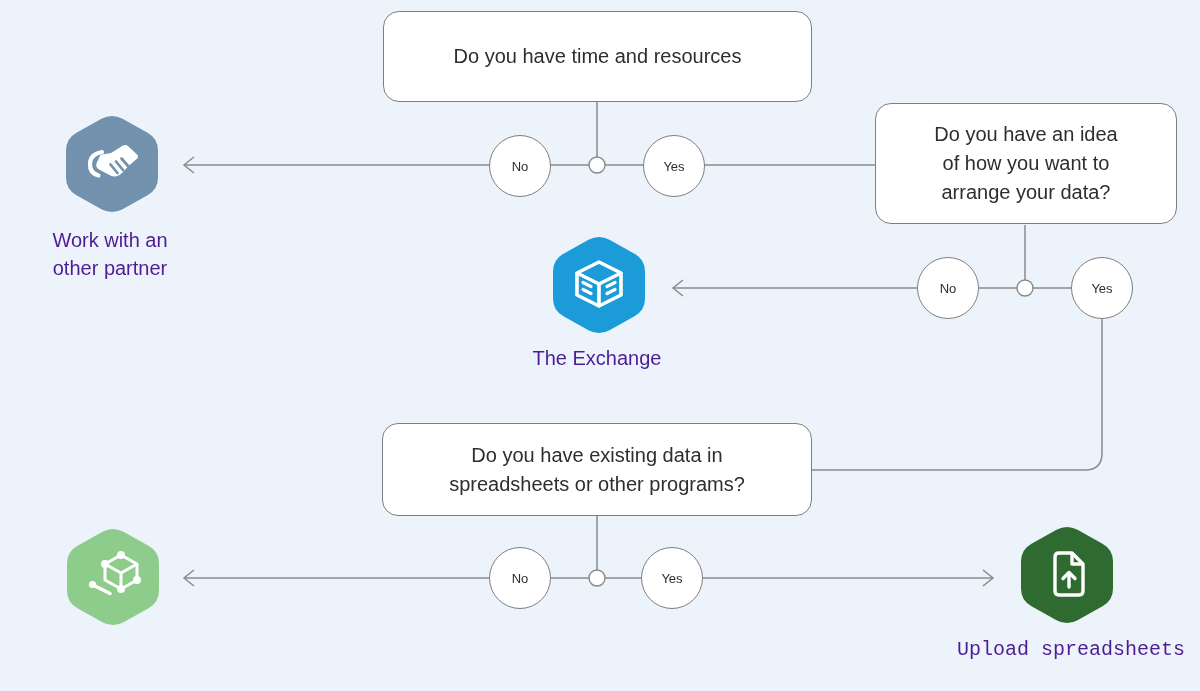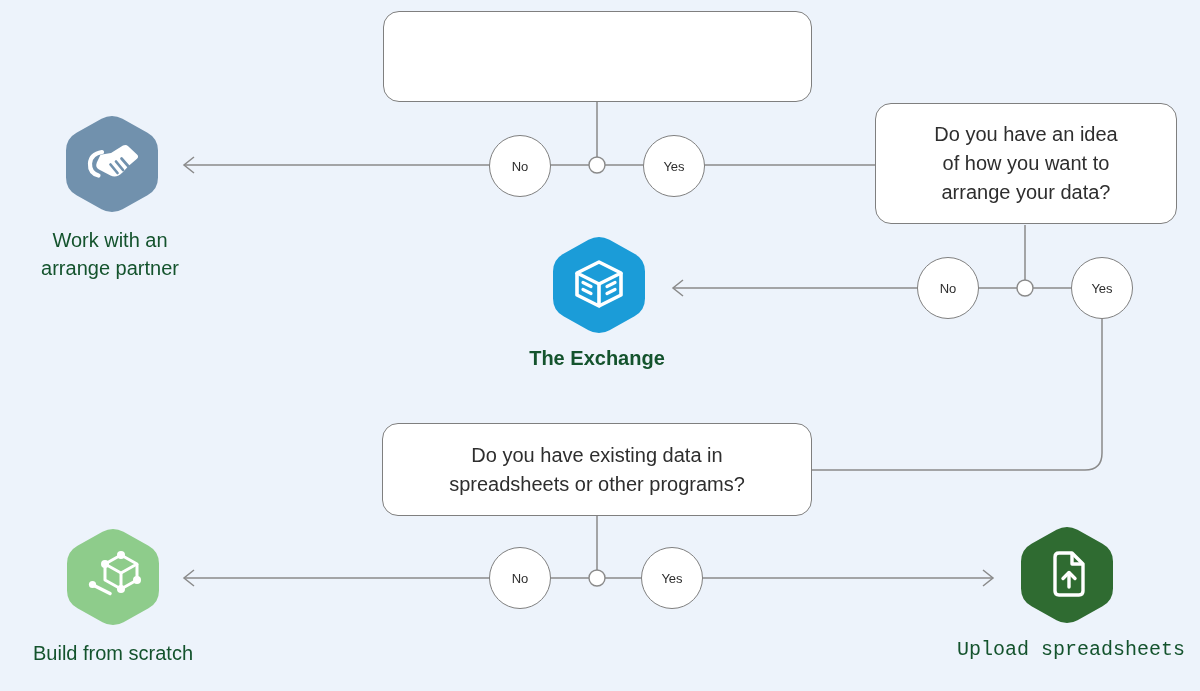--- a/index.html
+++ b/index.html
@@ -18,21 +18,21 @@
   .decision {
     position:absolute; box-sizing:border-box; width:62px; height:62px;
     background:#ffffff; border:1.2px solid #7f7f7f; border-radius:50%;
     display:flex; align-items:center; justify-content:center;
     font-size:13px; color:#2e2e2e;
   }
   .node { position:absolute; width:92px; height:102px; }
   .node svg { display:block; }
   .node-label {
     position:absolute; font-size:20px; line-height:28px;
-    text-align:center; color:#14532d; white-space:nowrap;
+    text-align:center; color:#4c1d95; white-space:nowrap;
   }
 </style>
 </head>
 <body>
 
 <div class="stage">
 
   <svg class="connectors" width="1200" height="691" viewBox="0 0 1200 691" fill="none">
     <g stroke="#8a8a8a" stroke-width="1.5" fill="none">
 
@@ -55,20 +55,21 @@
       <path d="M983 570 L993 578 L983 586"></path>
     </g>
     <g fill="#ffffff" stroke="#8a8a8a" stroke-width="1.4">
       <circle cx="597" cy="165" r="8"></circle>
       <circle cx="1025" cy="288" r="8"></circle>
       <circle cx="597" cy="578" r="8"></circle>
     </g>
   </svg>
 
   <div class="qbox" style="left:383px; top:11px; width:429px; height:91px;">
+    <div>Do you have time and resources</div>
   </div>
 
   <div class="qbox" style="left:382px; top:423px; width:430px; height:93px;">
     <div>Do you have existing data in</div>
     <div>spreadsheets or other programs?</div>
   </div>
 
   <div class="qbox" style="left:875px; top:103px; width:302px; height:121px;">
     <div>Do you have an idea</div>
     <div>of how you want to</div>
@@ -91,60 +92,59 @@
         <g fill="none" stroke-width="2.7" stroke-linecap="round" stroke="#7191ad">
           <path d="M27.5 29.5 L34.5 38"></path>
           <path d="M33 26.5 L40 35"></path>
           <path d="M38.5 23.5 L45.5 31.5"></path>
         </g>
       </g>
     </svg>
   </div>
   <div class="node-label" style="left:12px; top:226px; width:196px;">
     <div>Work with an</div>
-    <div>arrange partner</div>
+    <div>other partner</div>
   </div>
 
   <div class="node" style="left:553px; top:234px;">
     <svg width="92" height="102" viewBox="0 0 92 102">
       <path d="M35.5 5.8 Q46 0 56.5 5.8 L81.5 19.7 Q92 25.5 92 37.5 L92 64.5 Q92 76.5 81.5 82.3 L56.5 96.2 Q46 102 35.5 96.2 L10.5 82.3 Q0 76.5 0 64.5 L0 37.5 Q0 25.5 10.5 19.7 Z" fill="#1b9cd8"></path>
       <g transform="translate(18 25)" stroke="#ffffff" fill="none" stroke-width="3.6" stroke-linejoin="round">
         <path d="M28 3 L50 14 L28 25 L6 14 Z"></path>
         <path d="M6 14 V36 L28 47 V25"></path>
         <path d="M50 14 V36 L28 47"></path>
         <g stroke-width="3.2" stroke-linecap="round">
           <path d="M12 23.5 L20 27.5"></path>
           <path d="M12 30.5 L20 34.5"></path>
           <path d="M36 27.5 L44 23.5"></path>
           <path d="M36 34.5 L44 30.5"></path>
         </g>
       </g>
     </svg>
   </div>
-  <div class="node-label" style="left:447px; top:344px; width:300px;font-weight:bold;">The Exchange</div>
+  <div class="node-label" style="left:447px; top:344px; width:300px;">The Exchange</div>
 
   <div class="node" style="left:67px; top:526px;">
     <svg width="92" height="102" viewBox="0 0 92 102">
       <path d="M35.5 5.8 Q46 0 56.5 5.8 L81.5 19.7 Q92 25.5 92 37.5 L92 64.5 Q92 76.5 81.5 82.3 L56.5 96.2 Q46 102 35.5 96.2 L10.5 82.3 Q0 76.5 0 64.5 L0 37.5 Q0 25.5 10.5 19.7 Z" fill="#8ecc8b"></path>
       <g transform="translate(18 22)" stroke="#ffffff" fill="none" stroke-width="3" stroke-linejoin="round">
         <path d="M36 7 L52 16 L36 25 L20 16 Z"></path>
         <path d="M20 16 V32 L36 41 V25"></path>
         <path d="M52 16 V32 L36 41"></path>
         <path d="M9 37.5 L25 45.5" stroke-width="3.6" stroke-linecap="round"></path>
         <g fill="#ffffff" stroke="none">
           <circle cx="36" cy="7" r="4"></circle>
           <circle cx="20" cy="16" r="4"></circle>
           <circle cx="52" cy="32" r="4"></circle>
           <circle cx="36" cy="41" r="4"></circle>
           <circle cx="7.5" cy="36.5" r="3.6"></circle>
         </g>
       </g>
     </svg>
   </div>
-  <div class="node-label" style="left:0px; top:639px; width:226px;">Build from scratch</div>
 
   <div class="node" style="left:1021px; top:524px;">
     <svg width="92" height="102" viewBox="0 0 92 102">
       <path d="M35.5 5.8 Q46 0 56.5 5.8 L81.5 19.7 Q92 25.5 92 37.5 L92 64.5 Q92 76.5 81.5 82.3 L56.5 96.2 Q46 102 35.5 96.2 L10.5 82.3 Q0 76.5 0 64.5 L0 37.5 Q0 25.5 10.5 19.7 Z" fill="#2f6b31"></path>
       <g transform="translate(18 23)" stroke="#ffffff" fill="none" stroke-width="3.4" stroke-linejoin="round">
         <path d="M20 6 H33 L44 17 V44 Q44 48 40 48 H20 Q16 48 16 44 V10 Q16 6 20 6 Z"></path>
         <path d="M33 6 V17 H44"></path>
         <g stroke-linecap="round">
           <path d="M30 40 V26"></path>
           <path d="M24 31.5 L30 25.5 L36 31.5"></path>

